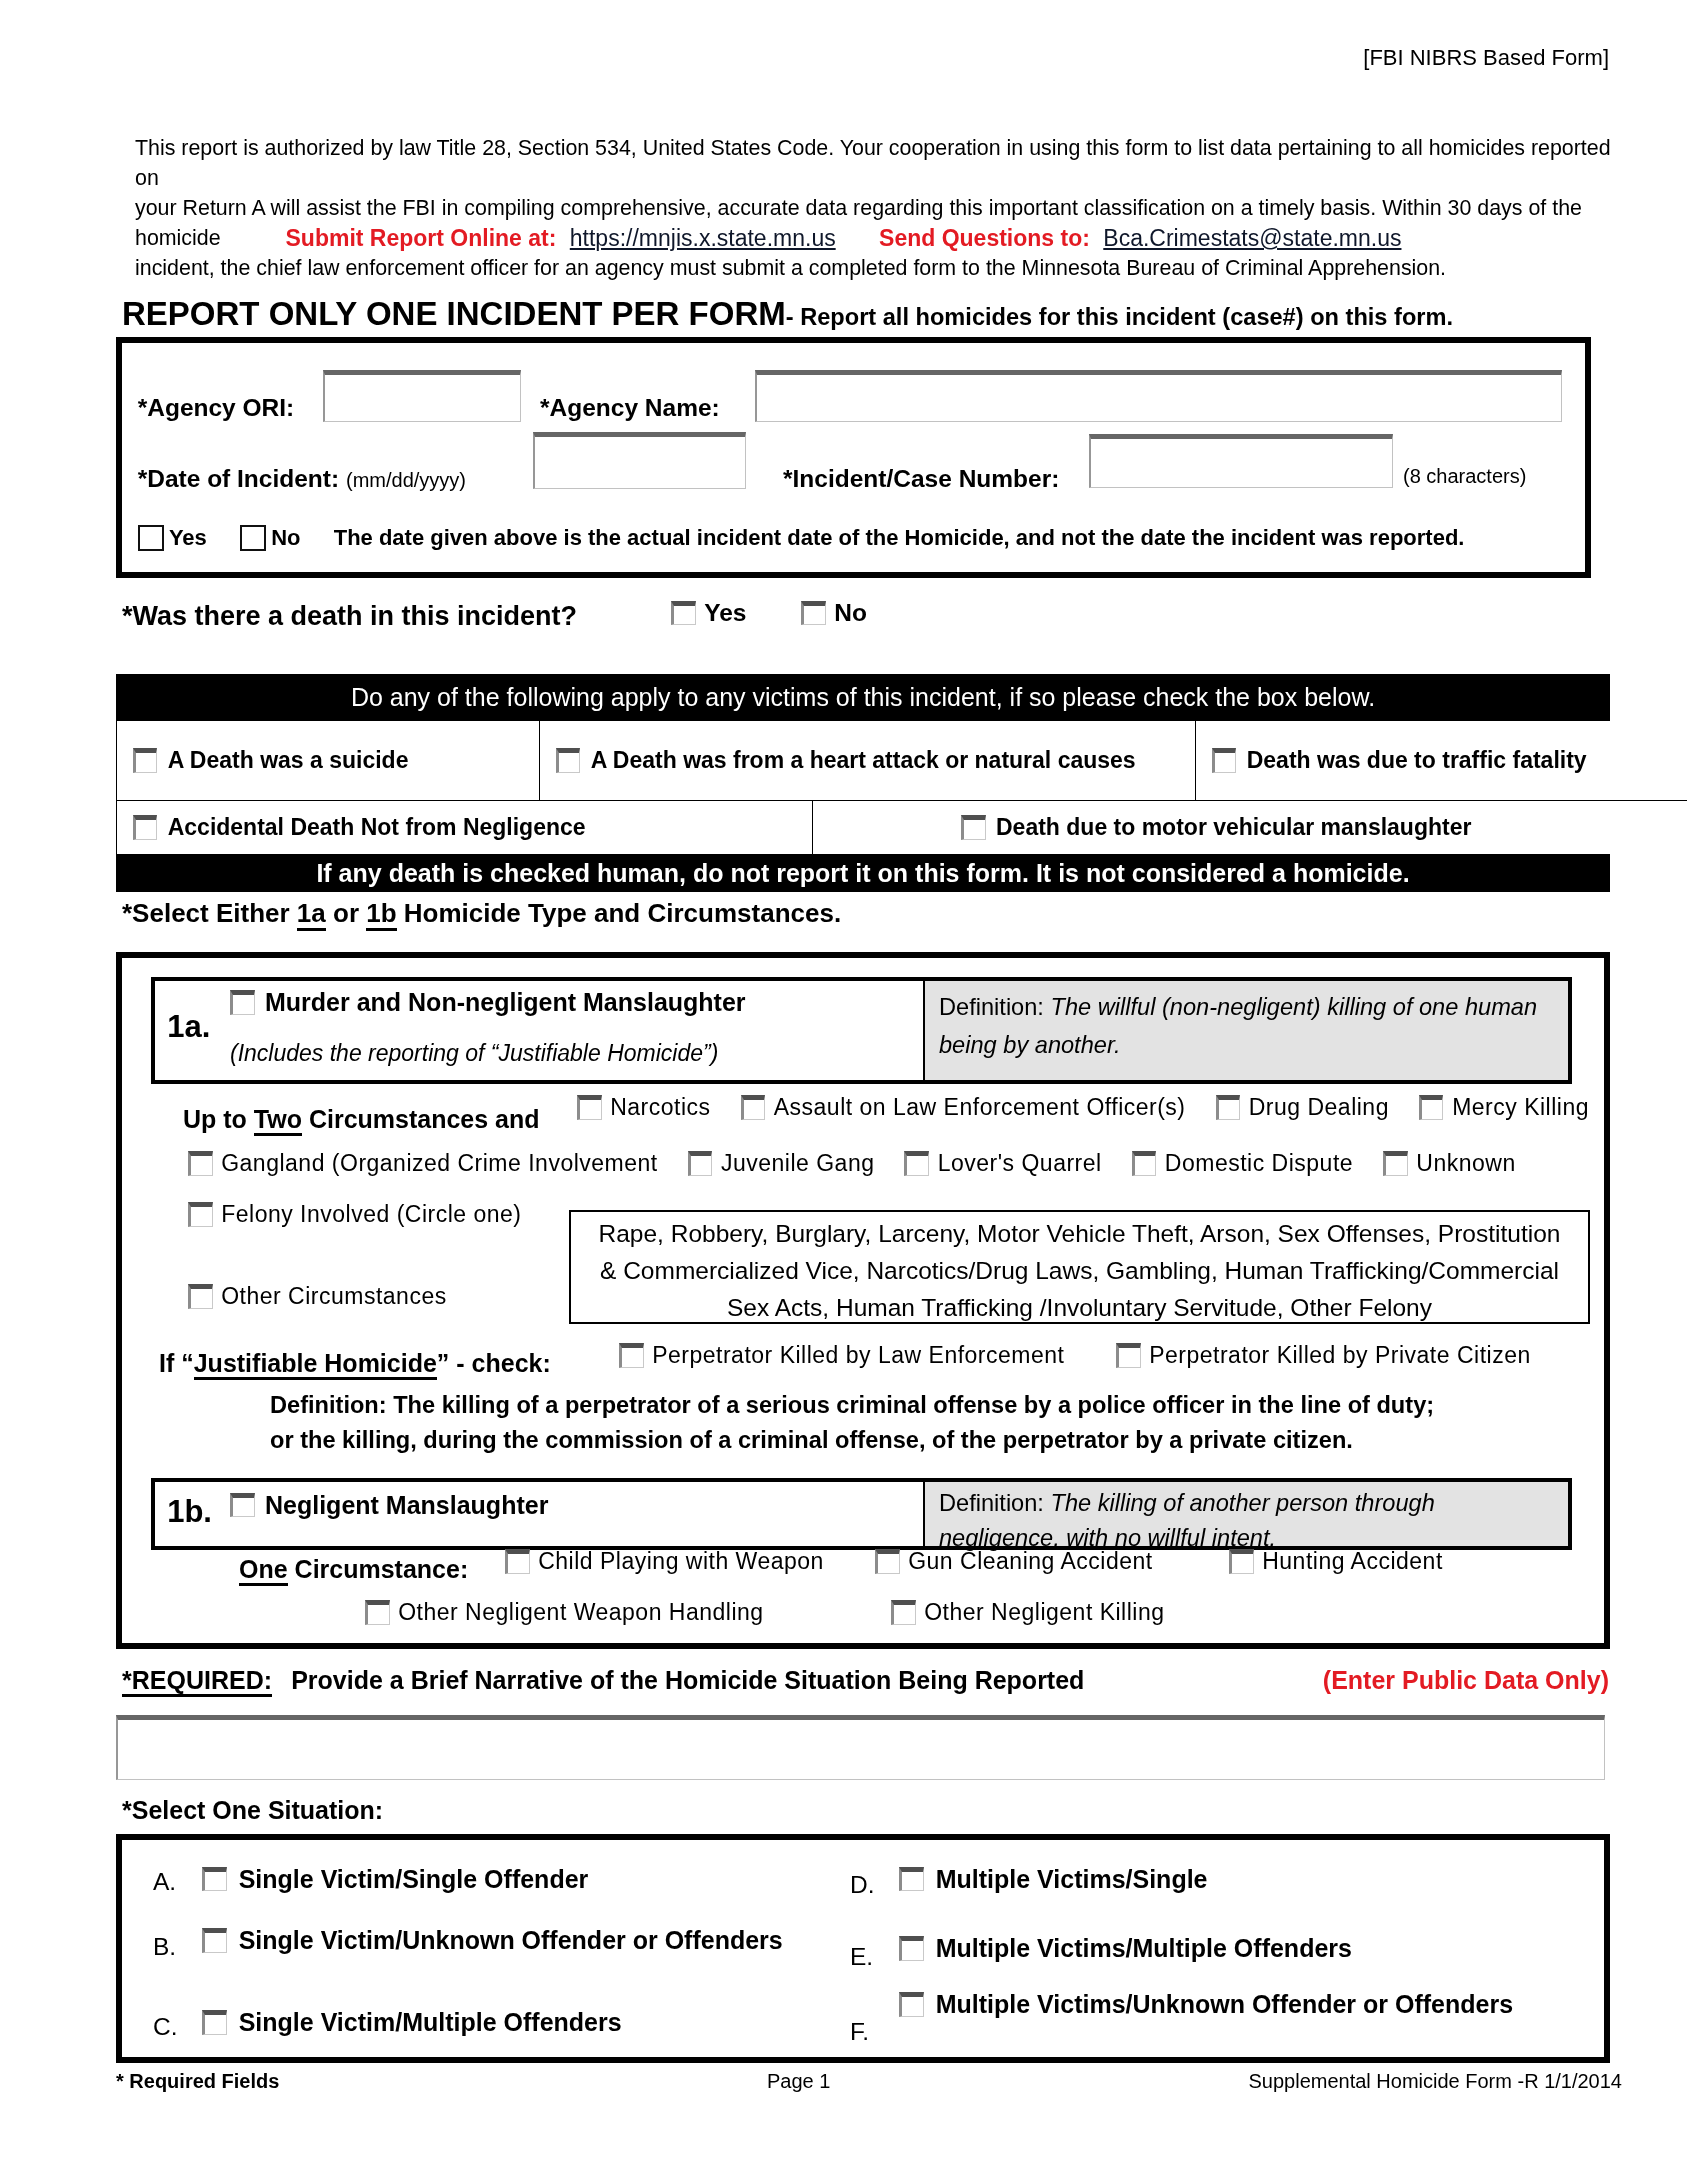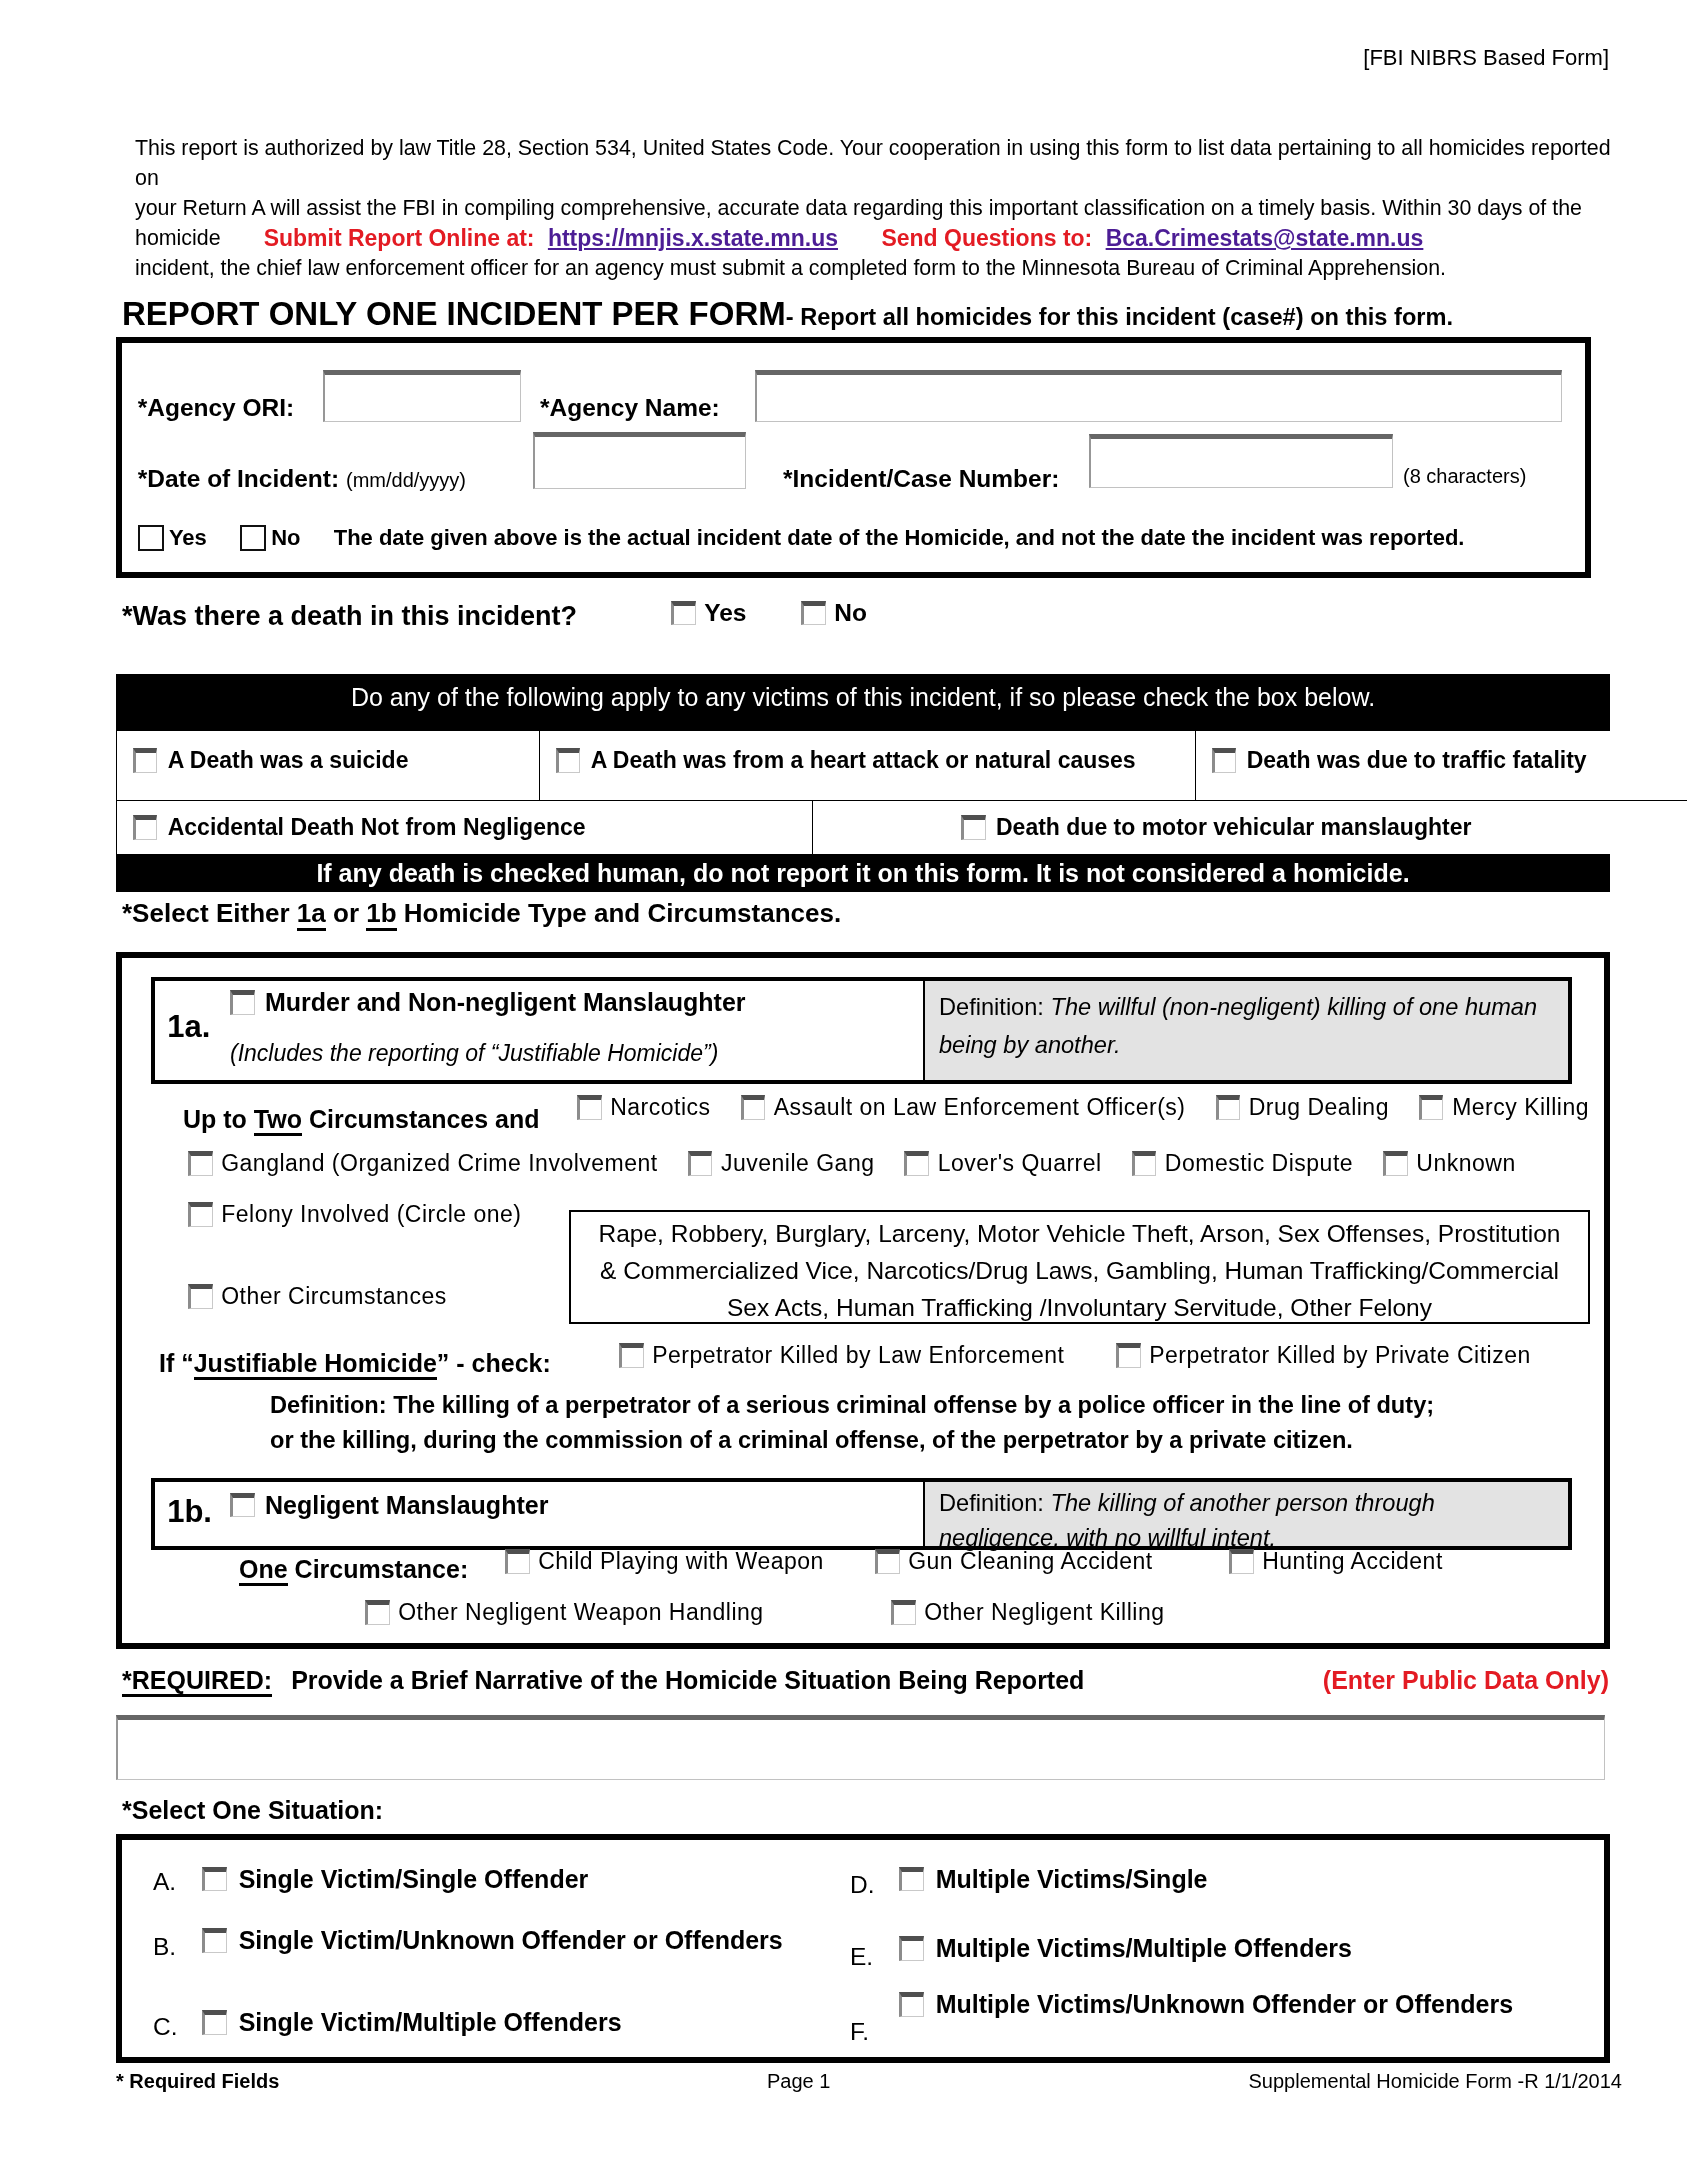--- a/index.html
+++ b/index.html
@@ -5,21 +5,21 @@
   * { margin:0; padding:0; box-sizing:border-box; }
   html,body { background:#888; }
   .page {
     position:relative; width:1687px; height:2184px; background:#ffffff;
     font-family:"Liberation Sans","DejaVu Sans",sans-serif; color:#000;
     margin:0 auto; overflow:hidden;
   }
   .abs { position:absolute; }
   .bold { font-weight:bold; }
   .red { color:#e31b23; }
-  .link { color:#4c1d95; text-decoration:underline; font-weight:bold; cursor:pointer; }
+  .link { color:#0f172a; text-decoration:underline; font-weight:normal; cursor:pointer; }
 
   
   .corner-tag { top:45px; right:78px; font-size:22px; }
   .title { top:75px; left:0; width:100%; text-align:center; font-size:38px; font-weight:bold; letter-spacing:0px; }
   .intro { top:133px; left:135px; width:1476px; font-size:21.4px; line-height:30px; }
   .submit-line { top:225px; left:0; width:100%; text-align:center; font-size:23px; }
   .submit-line .gap-left { margin-left:37px; }
   .submit-line .link { margin-left:7px; }
 
   
@@ -43,21 +43,21 @@
   .cblabel-b { font-size:23px; font-weight:bold; }
 
   
   .death-q { top:601px; left:122px; font-size:27px; font-weight:bold; }
   .death-yes { top:599px; left:671px; }
   .death-no  { top:599px; left:801px; }
   .yn-label { font-size:24.5px; font-weight:bold; }
 
   
   .bar { left:116px; width:1494px; background:#000; color:#fff; text-align:center; }
-  .bar1 { top:674px; height:57px; line-height:47px; font-size:25px; }
+  .bar1 { top:674px; height:47px; line-height:47px; font-size:25px; }
   .bar2 { top:854px; height:38px; line-height:38px; font-size:25px; font-weight:bold; }
 
   
   .vtable { top:721px; left:116px; width:1662px; border-left:1.7px solid #000; border-right:1.7px solid #000; }
   .vrow { display:flex; }
   .vrow1 { height:79px; }
   .vrow2 { height:54px; border-top:1.7px solid #000; }
   .vcell { display:flex; align-items:center; gap:10.5px; padding-left:15.7px; border-right:1.7px solid #000; }
   .vcell:last-child { border-right:none; }
   .vc1 { width:423px; } .vc2 { width:656px; } .vc3 { width:407px; }

